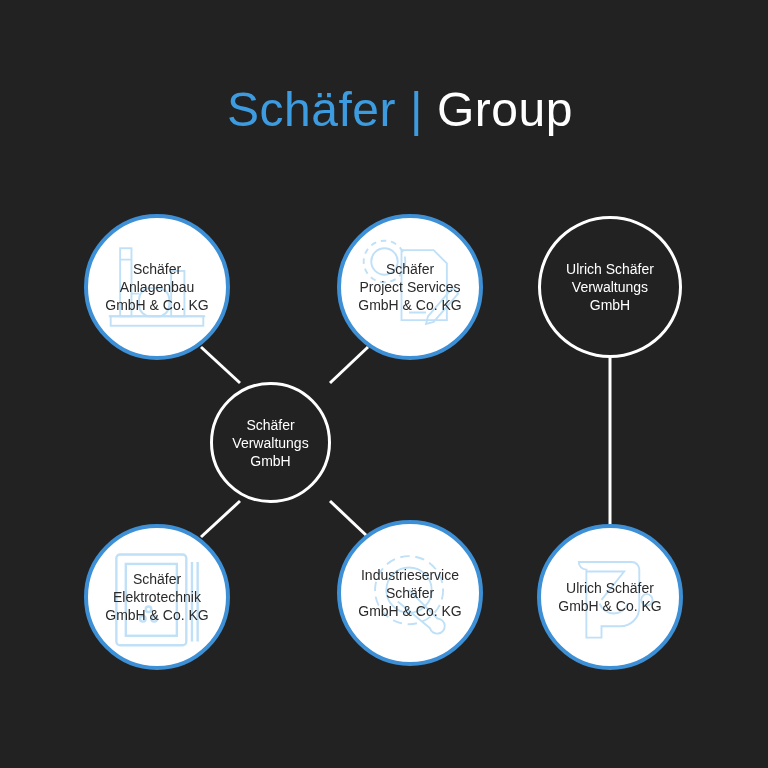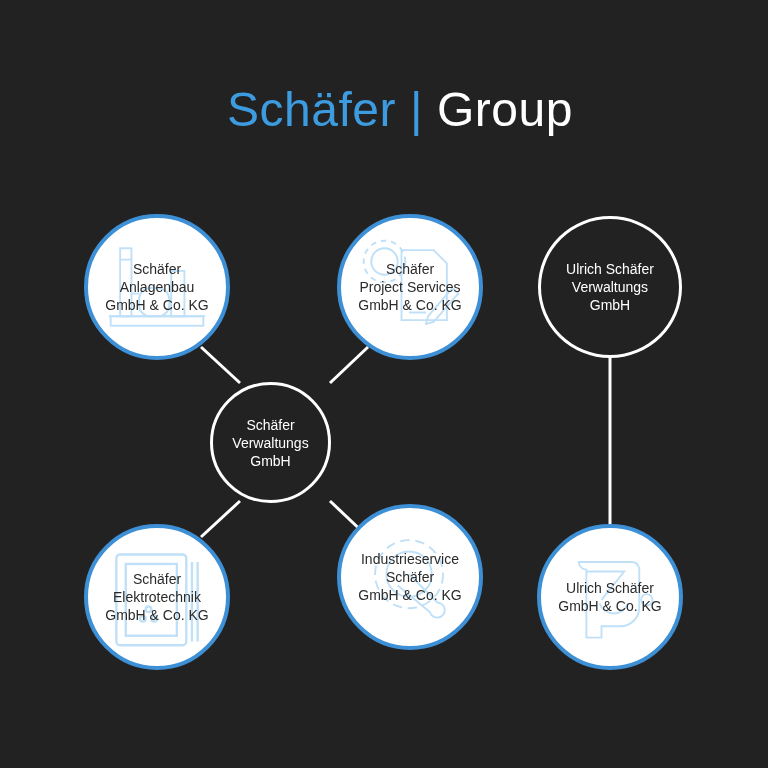--- a/index.html
+++ b/index.html
@@ -126,21 +126,21 @@
       <circle cx="58" cy="96" r="3"></circle>
       <circle cx="70" cy="96" r="3"></circle>
       <circle cx="64" cy="86" r="3"></circle>
     </g>
   </svg>
   <div class="label">Schäfer
 Elektrotechnik
 GmbH &amp; Co. KG</div>
 </div>
 
-<div class="node sub" style="left:337px; top:504px;">
+<div class="node sub" style="left:337px; top:520px;">
   <svg class="icon" viewBox="0 0 146 146">
     <g fill="none" stroke="#bfe0f7" stroke-width="2">
       <circle cx="72" cy="70" r="24"></circle>
       <circle cx="72" cy="70" r="36" stroke-dasharray="10 6"></circle>
       <path d="M60 82 l34 28 a8 8 0 1 0 8 -10 l-30 -30"></path>
     </g>
   </svg>
   <div class="label">Industrieservice
 Schäfer
 GmbH &amp; Co. KG</div>

